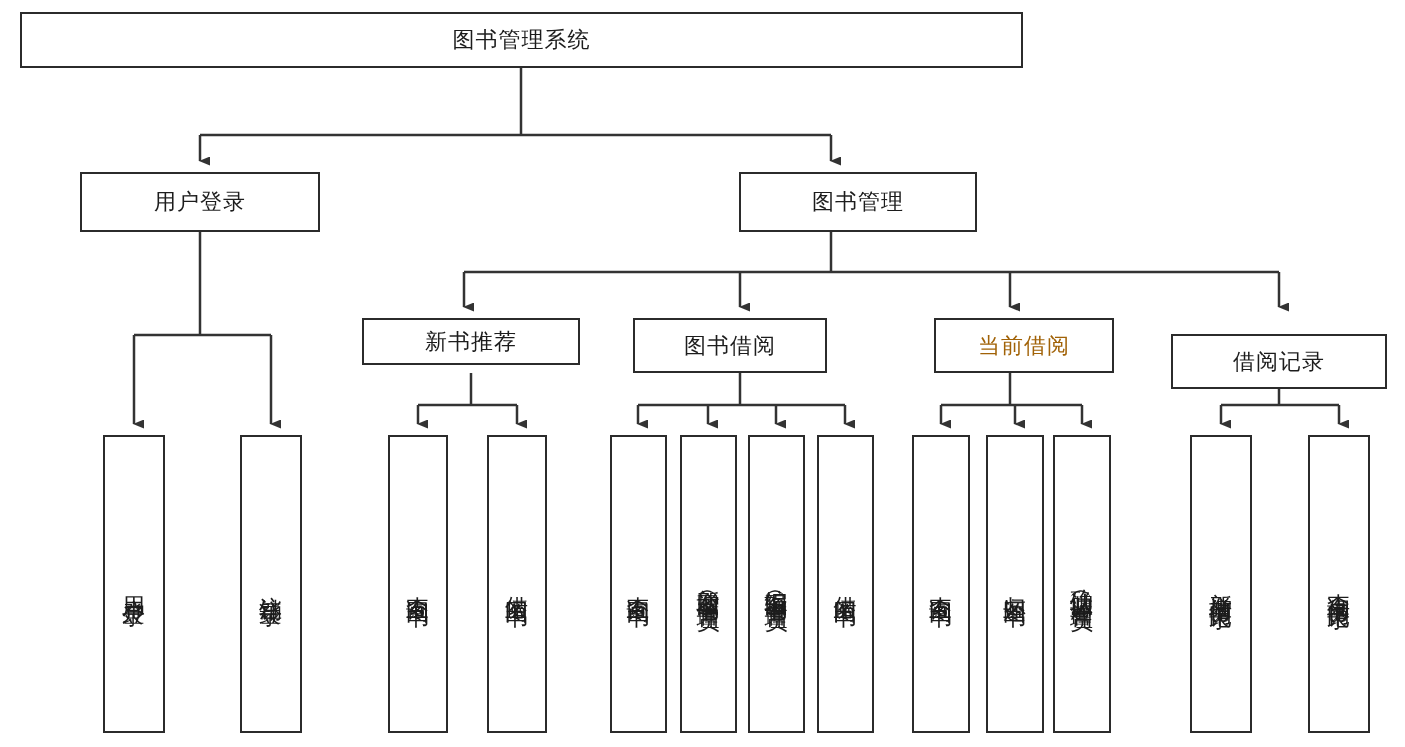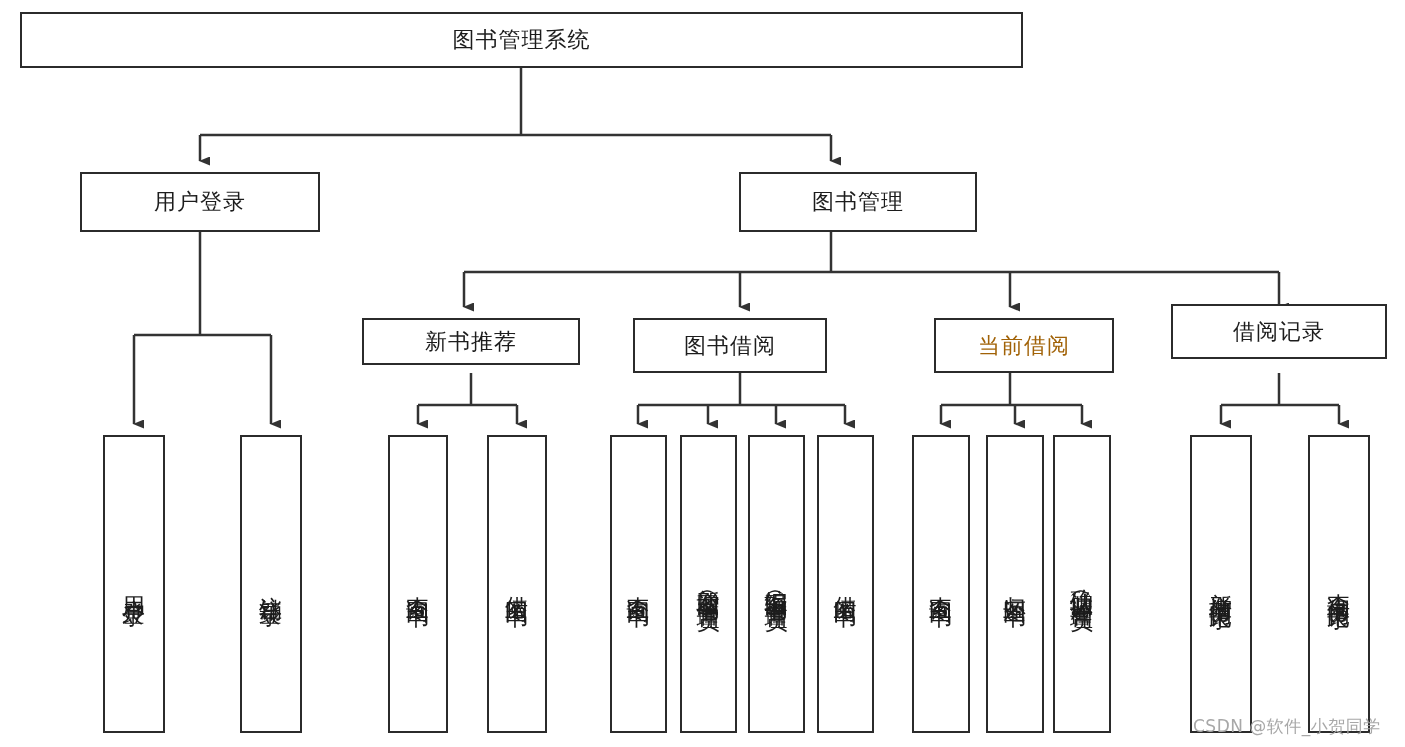--- a/index.html
+++ b/index.html
@@ -135,21 +135,21 @@
 
   <div class="node node-horizontal" style="left: 362px; top: 318px; width: 218px; height: 47px; border-color: rgb(43, 43, 43); background: rgb(255, 255, 255); color: rgb(28, 28, 28);">
     <span class="label">新书推荐</span>
   </div>
   <div class="node node-horizontal" style="left: 633px; top: 318px; width: 194px; height: 55px; border-color: rgb(43, 43, 43); background: rgb(255, 255, 255); color: rgb(28, 28, 28);">
     <span class="label">图书借阅</span>
   </div>
   <div class="node node-horizontal" style="left: 934px; top: 318px; width: 180px; height: 55px; border-color: rgb(43, 43, 43); background: rgb(255, 255, 255); color: #a16207;">
     <span class="label">当前借阅</span>
   </div>
-  <div class="node node-horizontal" style="left: 1171px; top: 304px; width: 216px; height: 55px; border-color: rgb(43, 43, 43); background: rgb(255, 255, 255); color: rgb(28, 28, 28);">
+  <div class="node node-horizontal" style="left: 1171px; top: 334px; width: 216px; height: 55px; border-color: rgb(43, 43, 43); background: rgb(255, 255, 255); color: rgb(28, 28, 28);">
     <span class="label">借阅记录</span>
   </div>
 
   <div class="node node-vertical" style="left: 103px; top: 435px; width: 62px; height: 298px; border-color: rgb(43, 43, 43); background: rgb(255, 255, 255); color: rgb(28, 28, 28);">
     <span class="label">用户登录</span>
   </div>
   <div class="node node-vertical" style="left: 240px; top: 435px; width: 62px; height: 298px; border-color: rgb(43, 43, 43); background: rgb(255, 255, 255); color: rgb(28, 28, 28);">
     <span class="label">注销登录</span>
   </div>
   <div class="node node-vertical" style="left: 388px; top: 435px; width: 60px; height: 298px; border-color: rgb(43, 43, 43); background: rgb(255, 255, 255); color: rgb(28, 28, 28);">
@@ -179,15 +179,14 @@
   <div class="node node-vertical" style="left: 1053px; top: 435px; width: 58px; height: 298px; border-color: rgb(43, 43, 43); background: rgb(255, 255, 255); color: rgb(28, 28, 28);">
     <span class="label">确认归还（管理员）</span>
   </div>
   <div class="node node-vertical" style="left: 1190px; top: 435px; width: 62px; height: 298px; border-color: rgb(43, 43, 43); background: rgb(255, 255, 255); color: rgb(28, 28, 28);">
     <span class="label">新增借阅记录</span>
   </div>
   <div class="node node-vertical" style="left: 1308px; top: 435px; width: 62px; height: 298px; border-color: rgb(43, 43, 43); background: rgb(255, 255, 255); color: rgb(28, 28, 28);">
     <span class="label">查询借阅记录</span>
   </div>
 
-  <div class="watermark" style="left: 1193px; top: 715px; color: rgb(168, 168, 168);">CSDN @软件_小贺同学</div>
 
 </div>
 
 </body></html>

